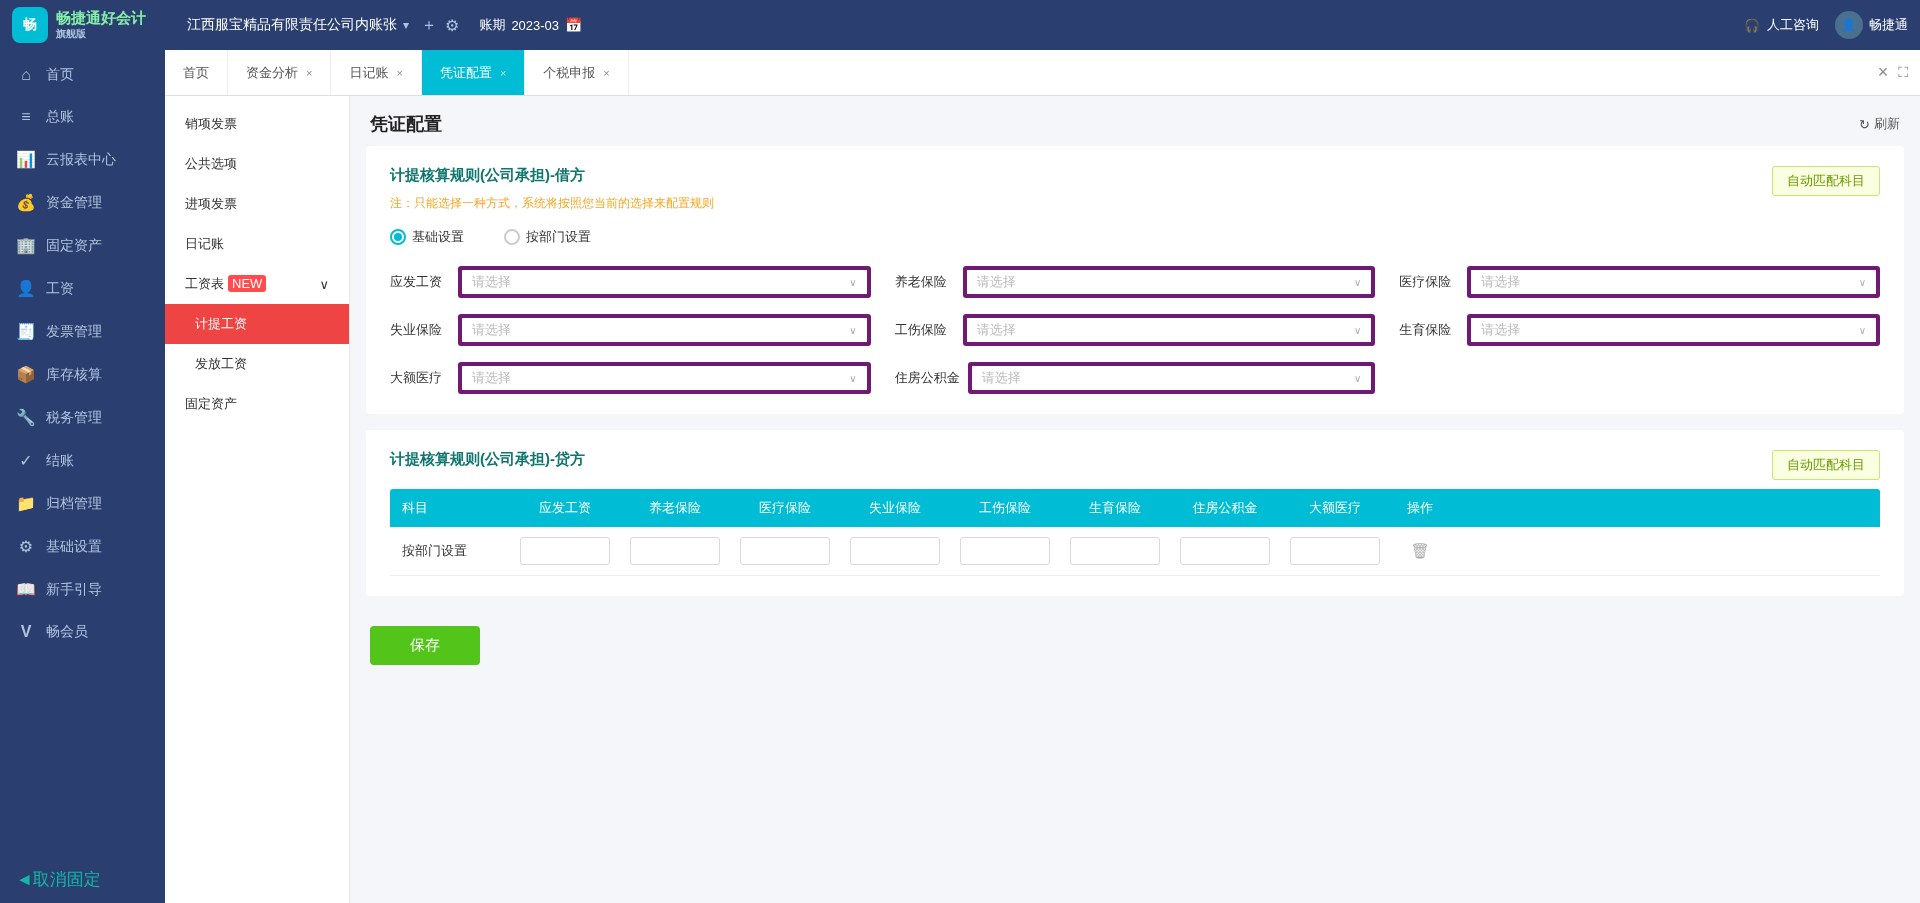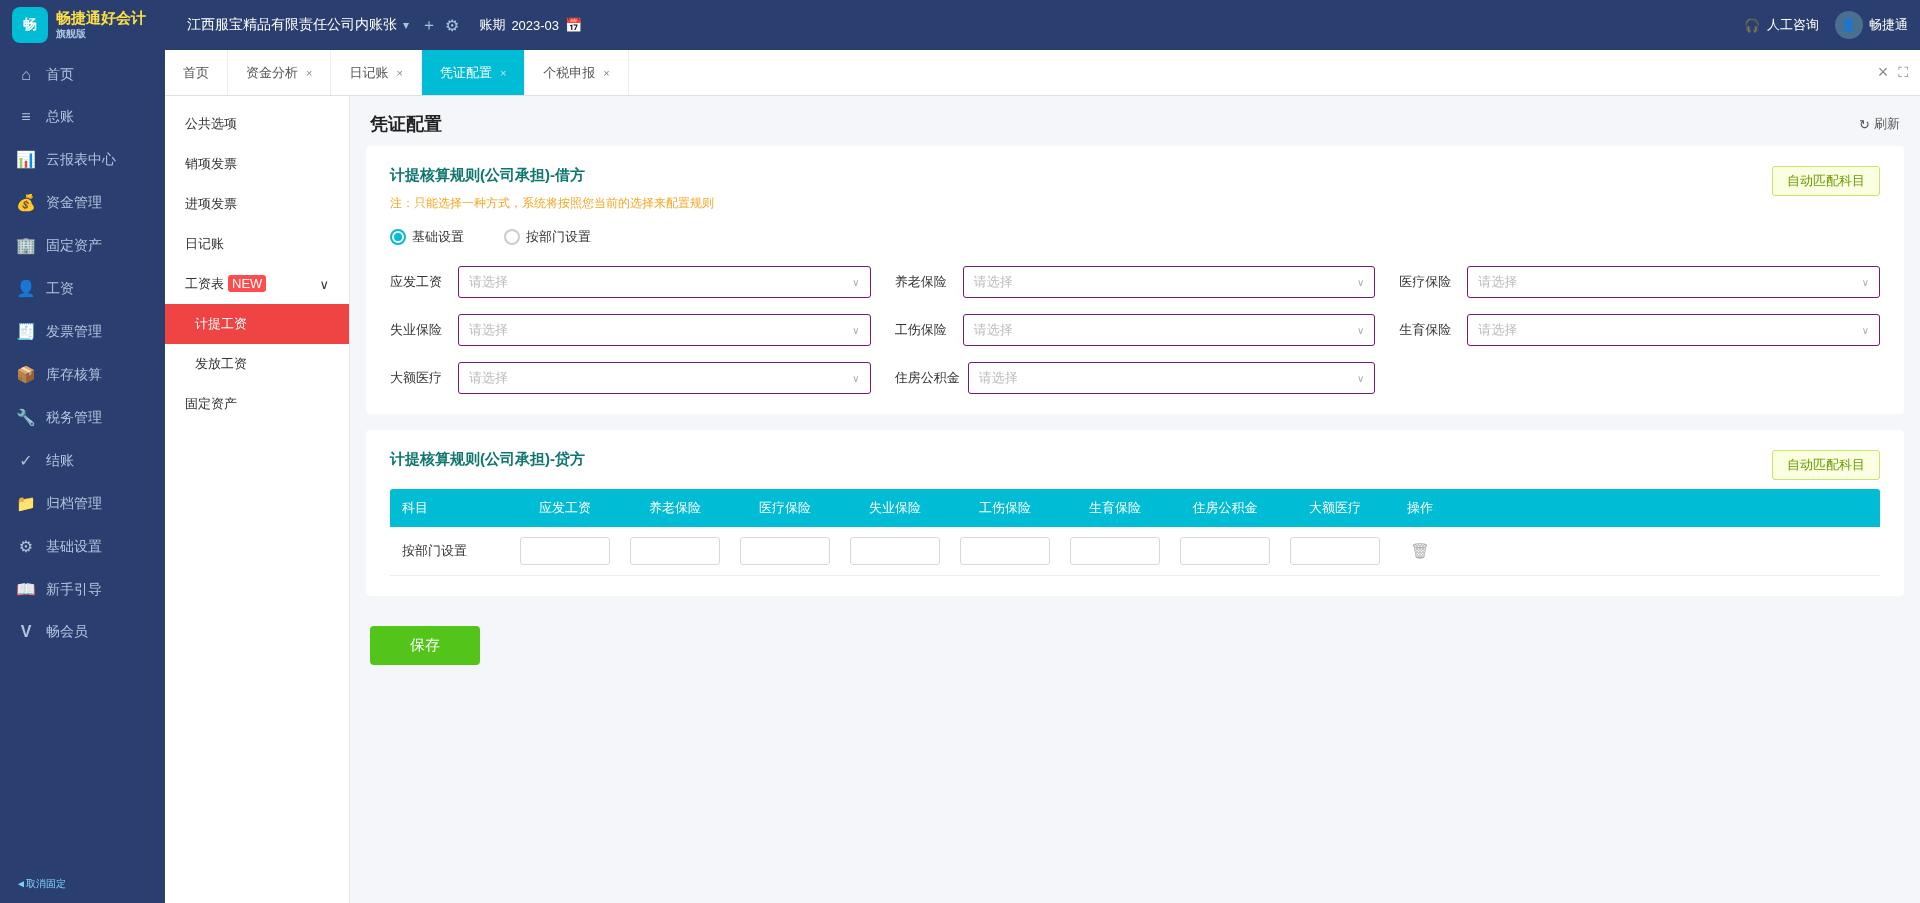--- a/index.html
+++ b/index.html
@@ -24,21 +24,21 @@
       width: 165px;
     }
     .logo-icon {
       width: 36px; height: 36px;
       background: #00bcd4;
       border-radius: 8px;
       display: flex; align-items: center; justify-content: center;
       color: white; font-size: 14px; font-weight: bold;
     }
     .logo-text { display: flex; flex-direction: column; }
-    .logo-title { font-size: 15px; color: #fde047; line-height: 1.2; }
+    .logo-title { font-size: 15px; color: #86efac; line-height: 1.2; }
     .logo-subtitle { font-size: 10px; color: #aac4e0; }
     .top-bar-company {
       display: flex; align-items: center; gap: 6px;
       color: #fff; font-size: 14px; margin-left: 10px;
     }
     .dropdown-arrow { font-size: 12px; color: #aac4e0; }
     .top-bar-actions {
       display: flex; align-items: center; gap: 16px;
       margin-left: auto; color: #fff; font-size: 13px;
     }
@@ -62,21 +62,21 @@
     .sidebar-item {
       display: flex; align-items: center; gap: 10px;
       padding: 12px 16px;
       color: #b0c4de; font-size: 14px;
       cursor: pointer;
     }
     .sidebar-icon { font-size: 16px; width: 20px; text-align: center; }
     .sidebar-bottom {
       margin-top: auto;
       padding: 12px 16px;
-      color: #7dd3fc; font-size: 10px;
+      color: #14b8a6; font-size: 17px;
       cursor: pointer;
       display: flex; align-items: flex-end; gap: 8px;
     }
 
     
     .content-area { flex: 1; display: flex; flex-direction: column; overflow: hidden; }
 
     
     .tab-bar {
       height: 46px;
@@ -202,21 +202,21 @@
     .form-grid {
       display: grid;
       grid-template-columns: repeat(3, 1fr);
       gap: 16px 24px;
     }
     .form-field { display: flex; align-items: center; gap: 8px; }
     .field-label { font-size: 13px; color: #333; white-space: nowrap; min-width: 60px; }
     .field-select {
       flex: 1;
       height: 32px;
-      border: 1px solid #701a75;
+      border: 4px solid #701a75;
       border-radius: 3px;
       display: flex; align-items: center; justify-content: space-between;
       padding: 0 10px;
       font-size: 13px; color: #bbb;
       cursor: pointer; background: #fff;
     }
     .select-arrow { font-size: 10px; color: #aaa; }
 
     
     .table-section { margin-top: 20px; }
@@ -396,24 +396,24 @@
       <div class="tab-actions">
         <span class="tab-action-btn">×</span>
         <span class="tab-action-btn" style="font-size:14px;">⛶</span>
       </div>
     </div>
 
     <div class="page-content">
 
       <div class="left-menu">
         <div class="left-menu-item">
+          <span>销项发票</span>
+        </div>
+        <div class="left-menu-item">
           <span>公共选项</span>
-        </div>
-        <div class="left-menu-item">
-          <span>销项发票</span>
         </div>
         <div class="left-menu-item">
           <span>进项发票</span>
         </div>
         <div class="left-menu-item">
           <span>日记账</span>
         </div>
         <div class="left-menu-group">
           <span>
             工资表<span class="new-badge">NEW</span>

